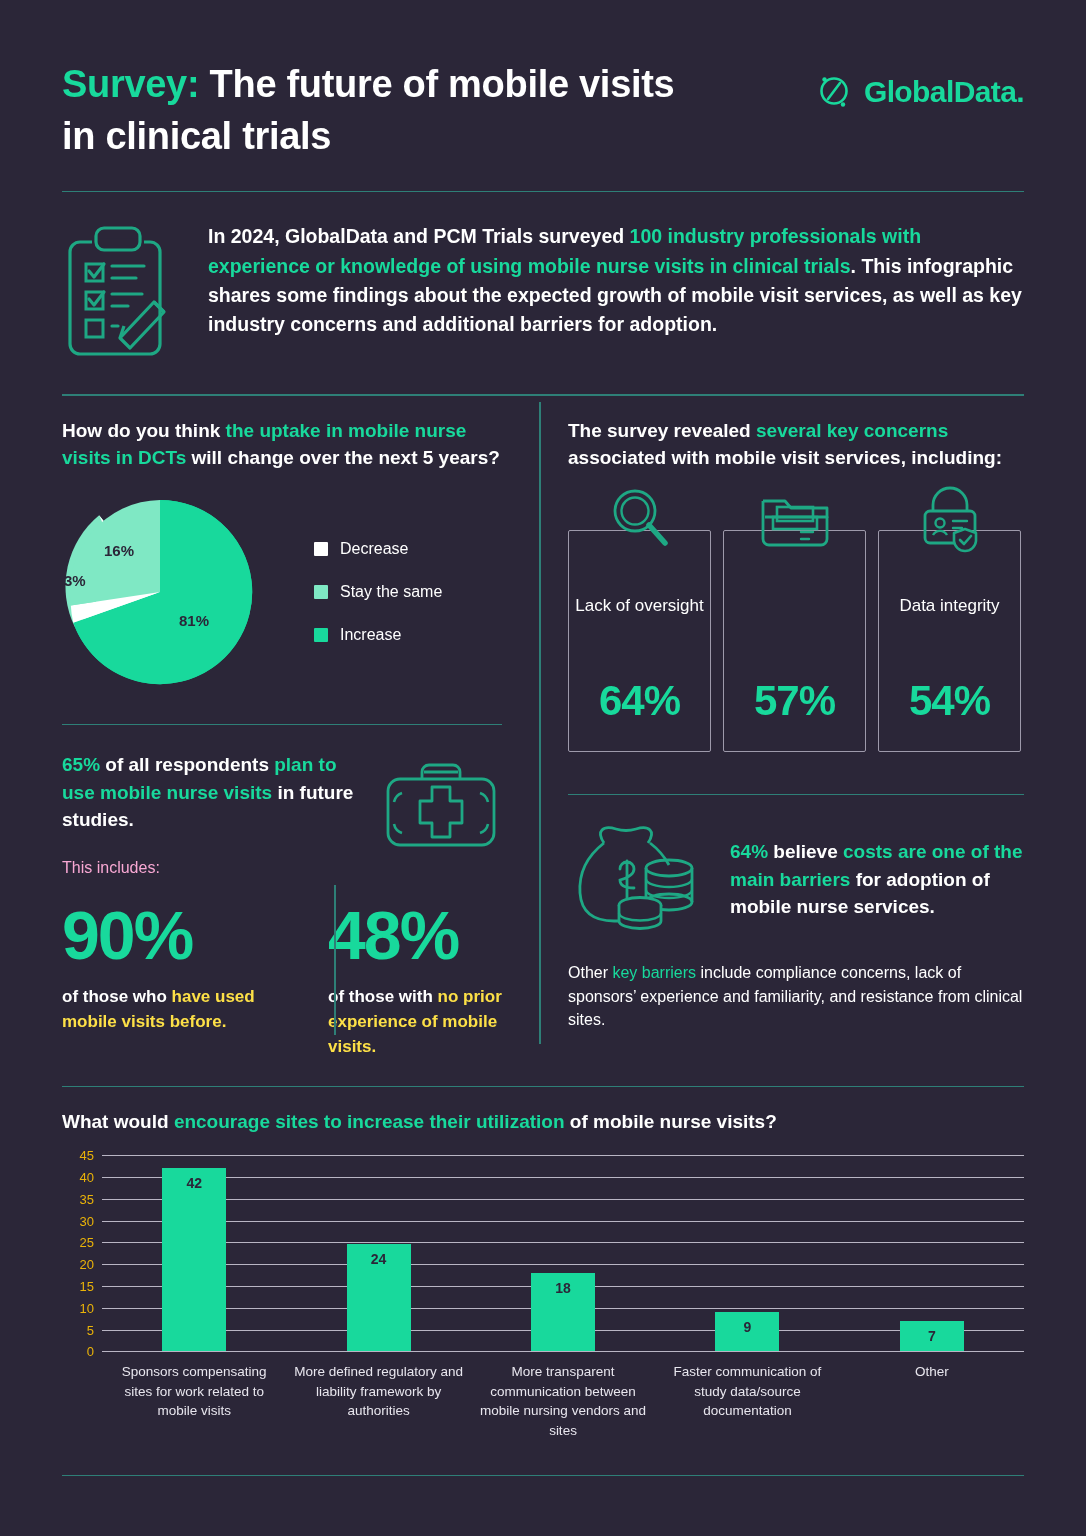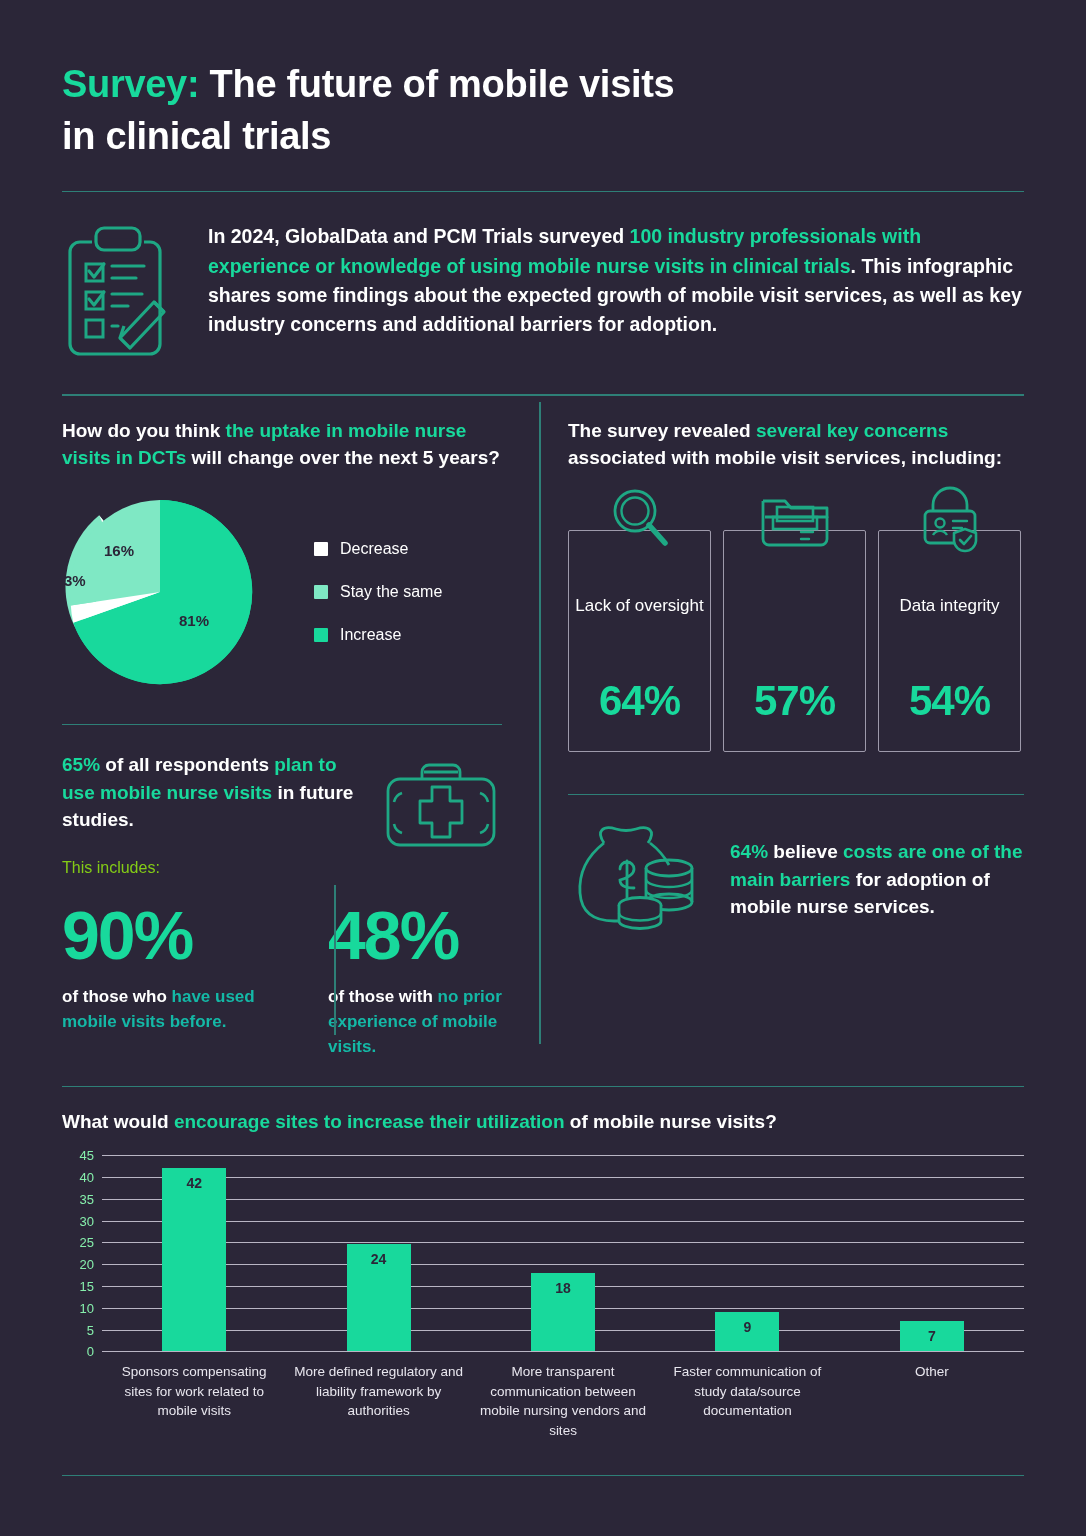--- a/index.html
+++ b/index.html
@@ -52,31 +52,31 @@
   .leg-row { display: flex; align-items: center; gap: 12px; }
   .swatch { width: 14px; height: 14px; border-radius: 1px; }
   .leg-txt { font-size: 16px; color: #FFFFFF; }
 
   .div-mid-l { margin: 34px 0 0 0; }
 
   
   .b65 { display: flex; justify-content: space-between; align-items: flex-start; padding-top: 26px; }
   .b65-text { font-size: 19px; font-weight: 700; color: #FFFFFF; line-height: 1.44; max-width: 300px; }
   .b65-text .accent { color: #18D99C; }
-  .includes { font-size: 16px; color: #84cc16; margin-top: 26px; }
+  .includes { font-size: 16px; color: #f9a8d4; margin-top: 26px; }
   .kit { margin-top: 8px; flex: 0 0 120px; }
 
   
   .stats { display: flex; padding-top: 24px; position: relative; }
   .stat { width: 50%; }
   .stat.right { padding-left: 46px; }
   .stat-sep { position: absolute; left: 272px; top: 8px; width: 1.5px; height: 150px; background: #2E7F77; }
   .big { font-size: 68px; font-weight: 800; color: #18D99C; line-height: 1.0; letter-spacing: -2px; }
   .stat-cap { font-size: 17px; font-weight: 700; color: #FFFFFF; line-height: 1.46; margin-top: 16px; }
-  .stat-cap .accent { color: #14b8a6; }
+  .stat-cap .accent { color: #fde047; }
 
   
   .cards { display: flex; gap: 12px; padding-top: 58px; }
   .card {
     position: relative; width: 143px; height: 222px;
     border: 1.4px solid #9E9AAB; border-radius: 2px;
     display: flex; flex-direction: column; align-items: center;
     padding-top: 64px;
   }
   .card-icon { position: absolute; top: -46px; left: 50%; transform: translateX(-50%); }
@@ -93,39 +93,50 @@
   .other-barriers { font-size: 16px; color: #FFFFFF; line-height: 1.46; padding-top: 24px; }
   .other-barriers .accent { color: #18D99C; }
 
   
   .div-bottom { margin-top: 26px; }
   .chart-title { font-size: 19px; font-weight: 700; color: #FFFFFF; padding-top: 24px; }
   .chart-title .accent { color: #18D99C; }
 
   .chart { position: relative; margin-top: 22px; height: 196px; }
   .yaxis { position: absolute; left: 0; top: 0; width: 32px; height: 196px; }
-  .ytick { position: absolute; right: 0; font-size: 13px; color: #86efac; transform: translateY(-50%); }
+  .ytick { position: absolute; right: 0; font-size: 13px; color: #eab308; transform: translateY(-50%); }
   .plot { position: absolute; left: 40px; right: 0; top: 0; height: 196px; }
   .grid { position: absolute; left: 0; right: 0; height: 1px; background: #B9B5C4; }
   .bars { position: absolute; left: 0; right: 0; bottom: 0; height: 196px; display: flex; }
   .bar-slot { flex: 1; display: flex; justify-content: center; align-items: flex-end; height: 100%; }
   .bar { width: 64px; background: #18D99C; position: relative; }
   .bar-val { position: absolute; top: 7px; left: 0; right: 0; text-align: center; font-size: 14px; font-weight: 600; color: #2B2638; }
   .xlabels { display: flex; margin-left: 40px; margin-top: 11px; }
   .xlab { flex: 1; text-align: center; font-size: 13.5px; color: #E8E6EE; line-height: 1.45; padding: 0 6px; }
   .div-end { margin-top: 34px; }
 </style>
 </head>
 <body>
 
 <div class="page">
 
   <div class="header">
     <div class="title">
       <span class="accent">Survey:</span><span> The future of mobile visits in clinical trials</span>
+    </div>
+    <div class="logo">
+      <span>
+        <svg width="40" height="40" viewBox="0 0 40 40">
+          <circle cx="19" cy="21" r="12.5" fill="none" stroke="#18D99C" stroke-width="2.6"></circle>
+          <path d="M25 13 L13 29" stroke="#18D99C" stroke-width="2.6" stroke-linecap="round"></path>
+          <circle cx="9.5" cy="9.5" r="2.2" fill="#18D99C"></circle>
+          <circle cx="28" cy="34.5" r="2.2" fill="#18D99C"></circle>
+        </svg>
+      </span>
+      <span class="logo-text">GlobalData.</span>
     </div>
   </div>
 
   <div class="divider div-top"></div>
 
   <div class="intro">
     <div class="intro-icon">
       <svg width="112" height="140" viewBox="0 0 112 140">
         <rect x="8" y="18" width="90" height="112" rx="10" fill="none" stroke="#1EA884" stroke-width="3.2"></rect>
         <path d="M30 18 h52" stroke="#2B2638" stroke-width="7"></path>
@@ -295,20 +306,23 @@
             <ellipse cx="72" cy="84" rx="21" ry="7.5" fill="#2B2638" stroke="#1EA884" stroke-width="2.8"></ellipse>
             <path d="M51 84 v16 a21 7.5 0 0 0 42 0 v-16" fill="#2B2638" stroke="#1EA884" stroke-width="2.8"></path>
             <path d="M51 92 a21 7.5 0 0 0 42 0" fill="none" stroke="#1EA884" stroke-width="2.4"></path>
           </svg>
         </div>
         <div class="costs-text">
           <span class="accent">64%</span><span> believe </span><span class="accent">costs are one of the main barriers</span><span> for adoption of mobile nurse services.</span>
         </div>
       </div>
 
+      <div class="other-barriers">
+        <span>Other </span><span class="accent">key barriers</span><span> include compliance concerns, lack of sponsors’ experience and familiarity, and resistance from clinical sites.</span>
+      </div>
     </div>
   </div>
 
   <div class="divider div-bottom"></div>
 
   <div class="chart-title">
     <span>What would </span><span class="accent">encourage sites to increase their utilization</span><span> of mobile nurse visits?</span>
   </div>
 
   <div class="chart">

